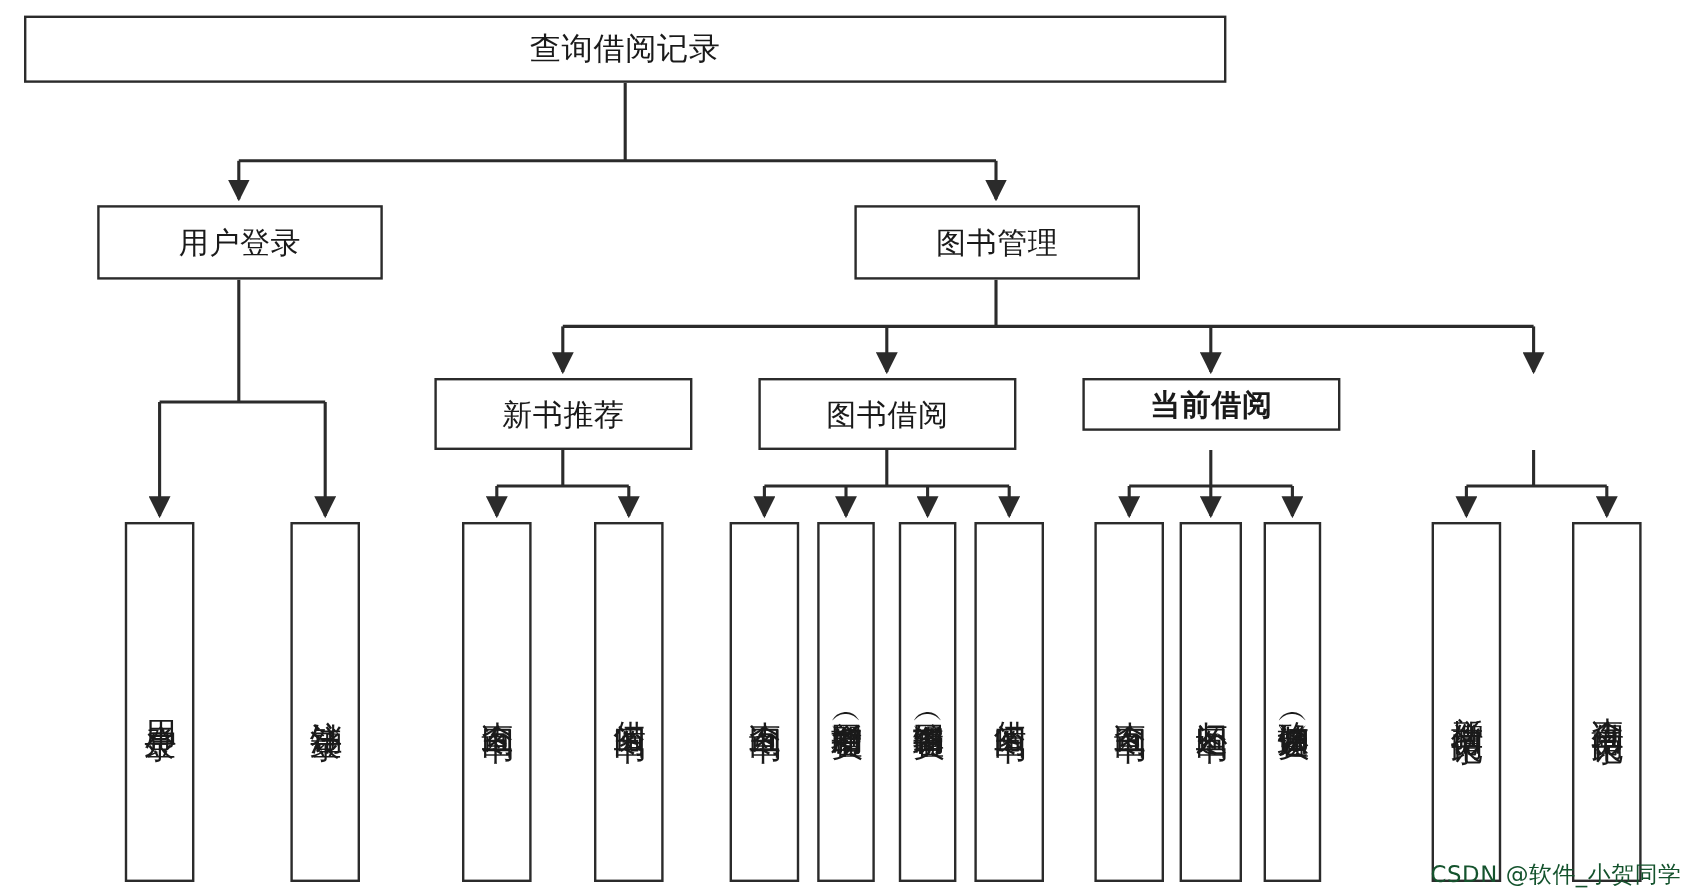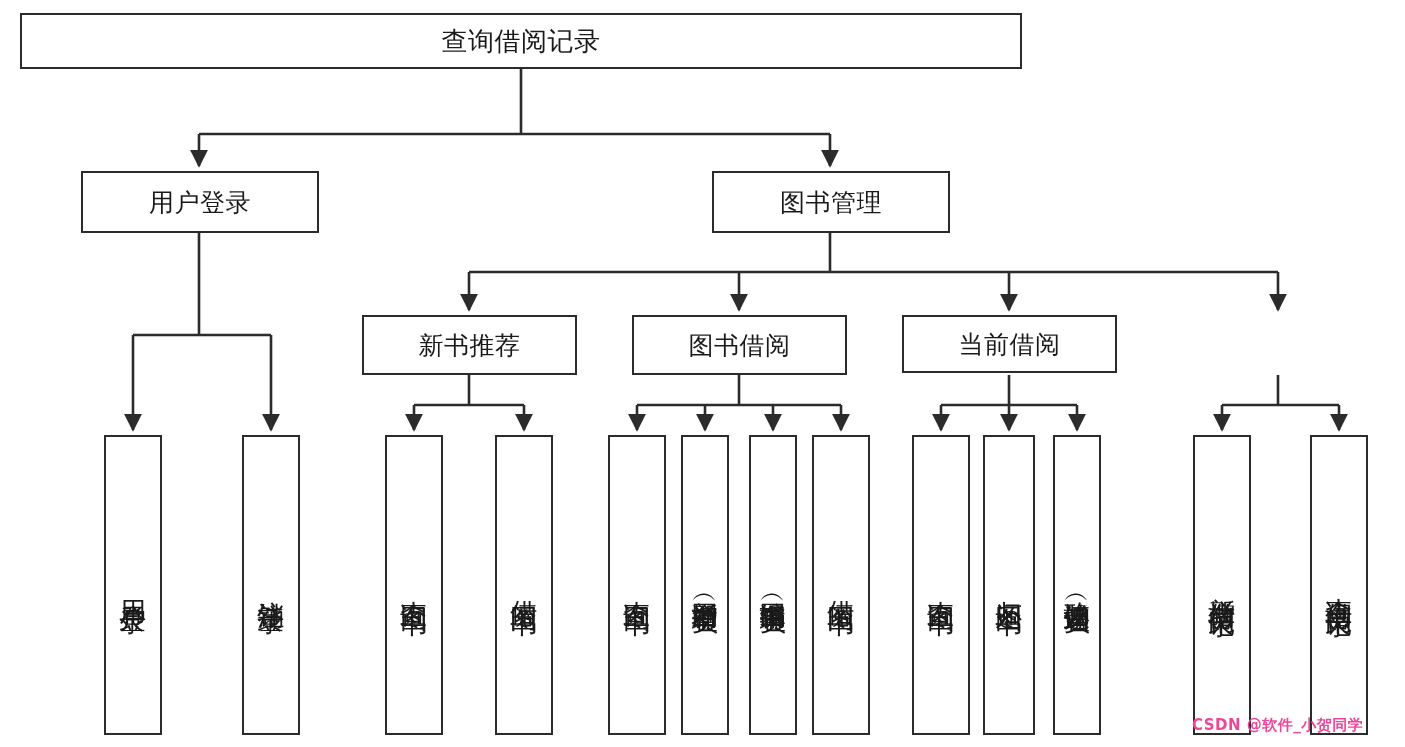--- a/index.html
+++ b/index.html
@@ -60,26 +60,25 @@
     font-size: 27px;
     line-height: 1.02;
     letter-spacing: 3px;
   }
   .node.v.narrow .node-label {
     font-size: 26px;
     letter-spacing: 1px;
   }
   .watermark {
     position: absolute;
-    font-size: 15px;
-    color: #ec4899;
+    font-size: 19px;
+    color: #14532d;
     white-space: nowrap;
     letter-spacing: 0.5px;
     pointer-events: none;
-    font-weight: bold;
   }
 </style>
 </head>
 <body>
 
 <div id="canvas">
 
   <svg id="edges" viewBox="0 0 1405 747" xmlns="http://www.w3.org/2000/svg">
     <defs>
       <marker id="arrow" viewBox="0 0 10 10" refX="9" refY="5" markerWidth="7" markerHeight="7" orient="auto-start-reverse">
@@ -140,21 +139,21 @@
   <div class="node h" style="left:362px; top:315px; width:215px; height:60px;">
     <span class="node-label">新书推荐</span>
   </div>
 
   <div class="node h" style="left:712px; top:171px; width:238px; height:62px;">
     <span class="node-label">图书管理</span>
   </div>
   <div class="node h" style="left:632px; top:315px; width:215px; height:60px;">
     <span class="node-label">图书借阅</span>
   </div>
-  <div class="node h" style="left:902px; top:315px; width:215px; height:58px;">
+  <div class="node h" style="left:902px; top:315px; width:215px; height:44px;font-weight:bold;">
     <span class="node-label">当前借阅</span>
   </div>
 
   <div class="node v" style="left:104px; top:435px; width:58px; height:300px;">
     <span class="node-label">用户登录</span>
   </div>
   <div class="node v" style="left:242px; top:435px; width:58px; height:300px;">
     <span class="node-label">注销登录</span>
   </div>
 

